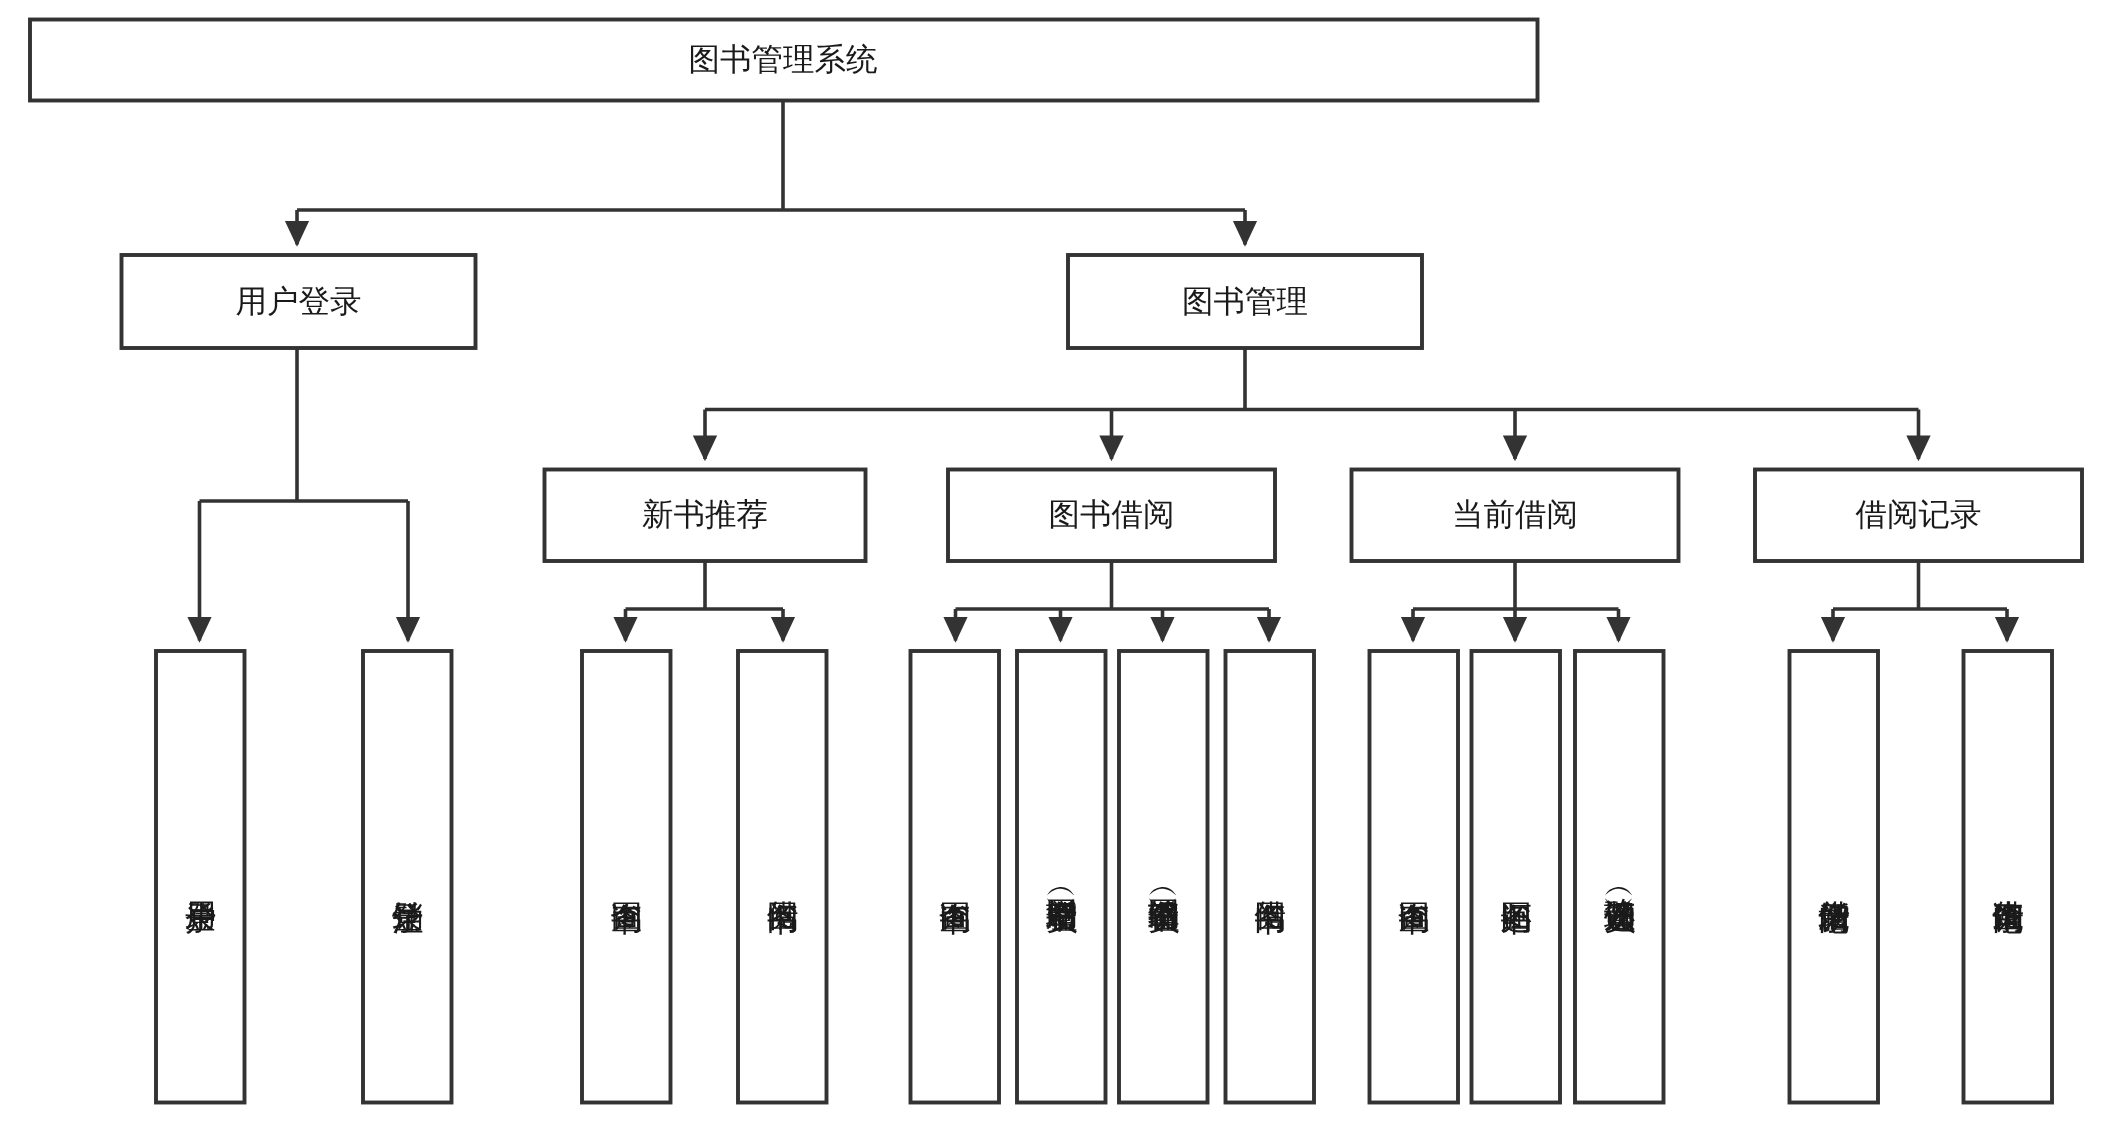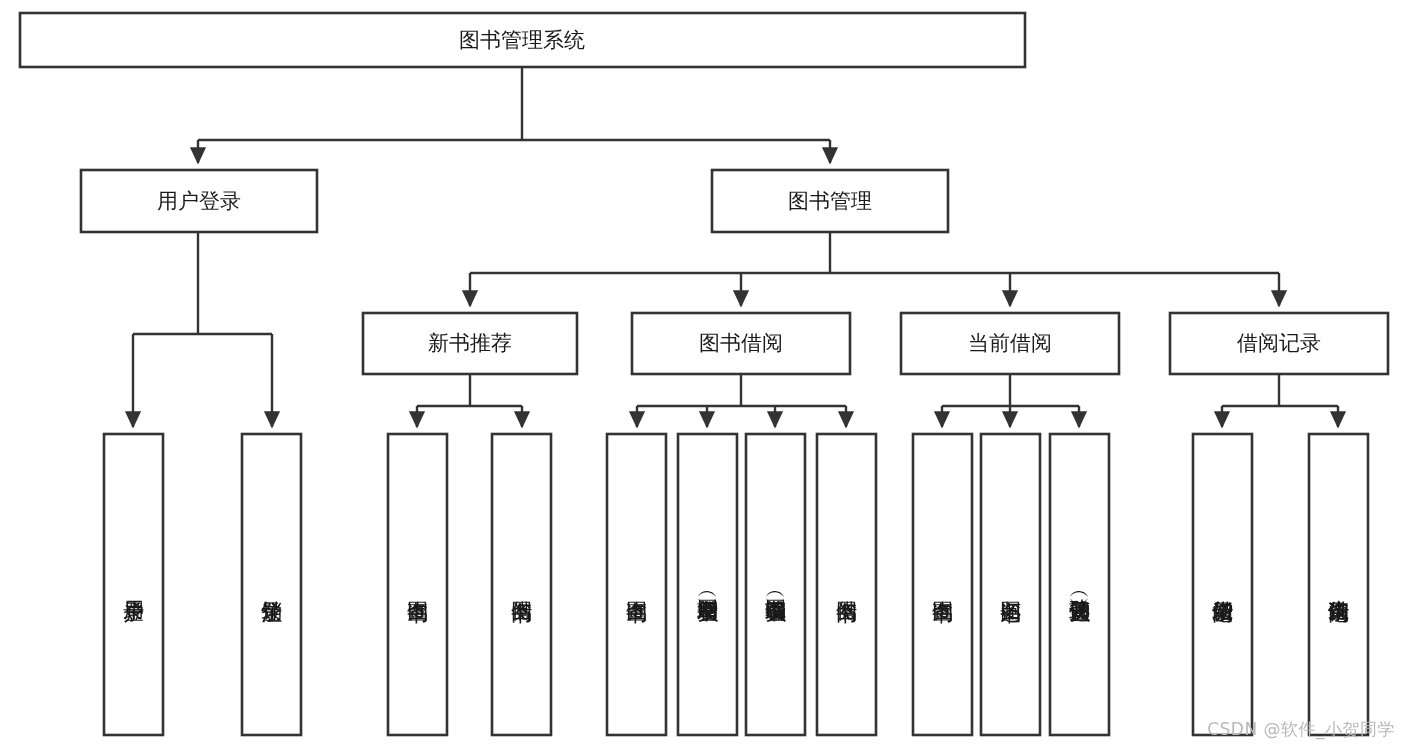--- a/index.html
+++ b/index.html
@@ -192,14 +192,13 @@
   <div class="node-label-v" style="left:746px; top:434px; width:59px; height:301px;">编辑图书（管理员）</div>
   <div class="node-label-v" style="left:817px; top:434px; width:59px; height:301px;">借阅图书</div>
 
   <div class="node-label-v" style="left:913px; top:434px; width:59px; height:301px;">查询图书</div>
   <div class="node-label-v" style="left:981px; top:434px; width:59px; height:301px;">归还图书</div>
   <div class="node-label-v" style="left:1050px; top:434px; width:59px; height:301px;">确认归还（管理员）</div>
 
   <div class="node-label-v" style="left:1193px; top:434px; width:59px; height:301px;">新增借阅记录</div>
   <div class="node-label-v" style="left:1309px; top:434px; width:59px; height:301px;">查询借阅记录</div>
 
-  <div class="watermark">CSDN @软件_小贺同学</div>
 </div>
 
 </body></html>

